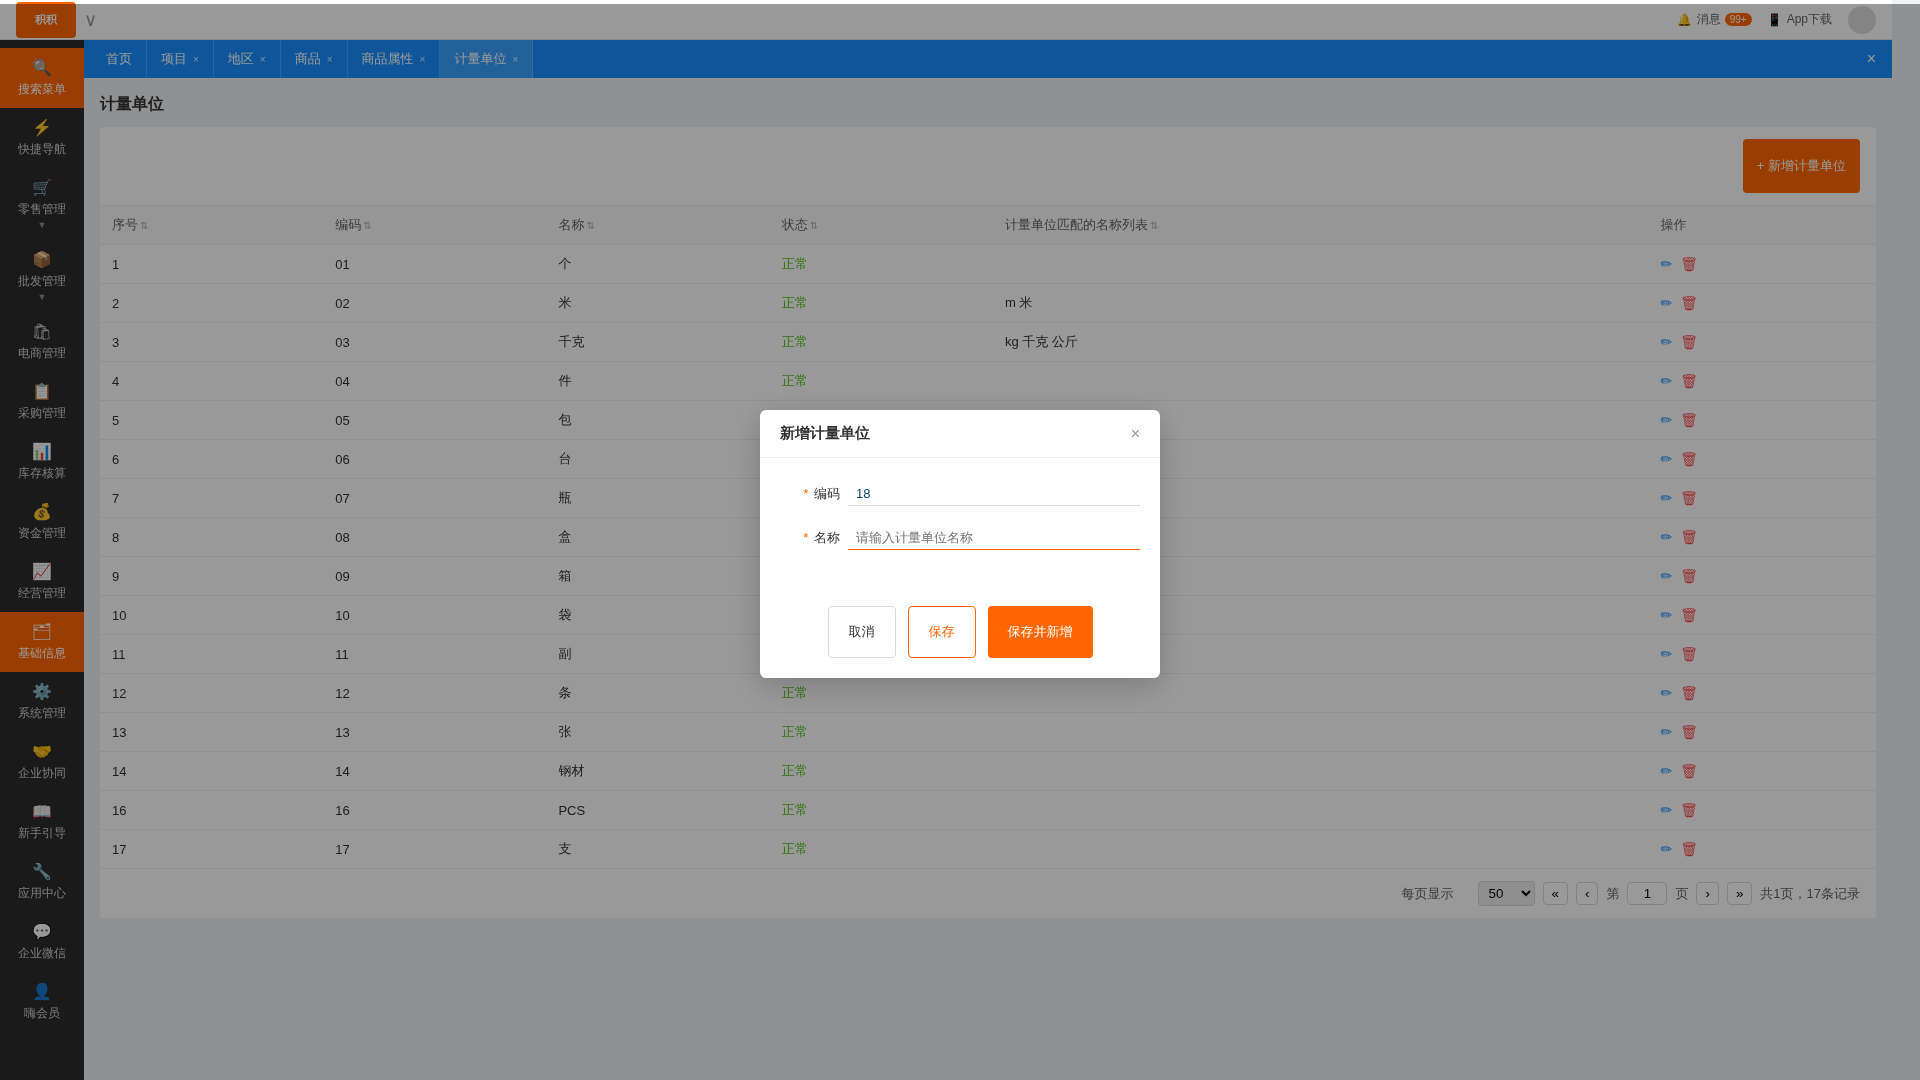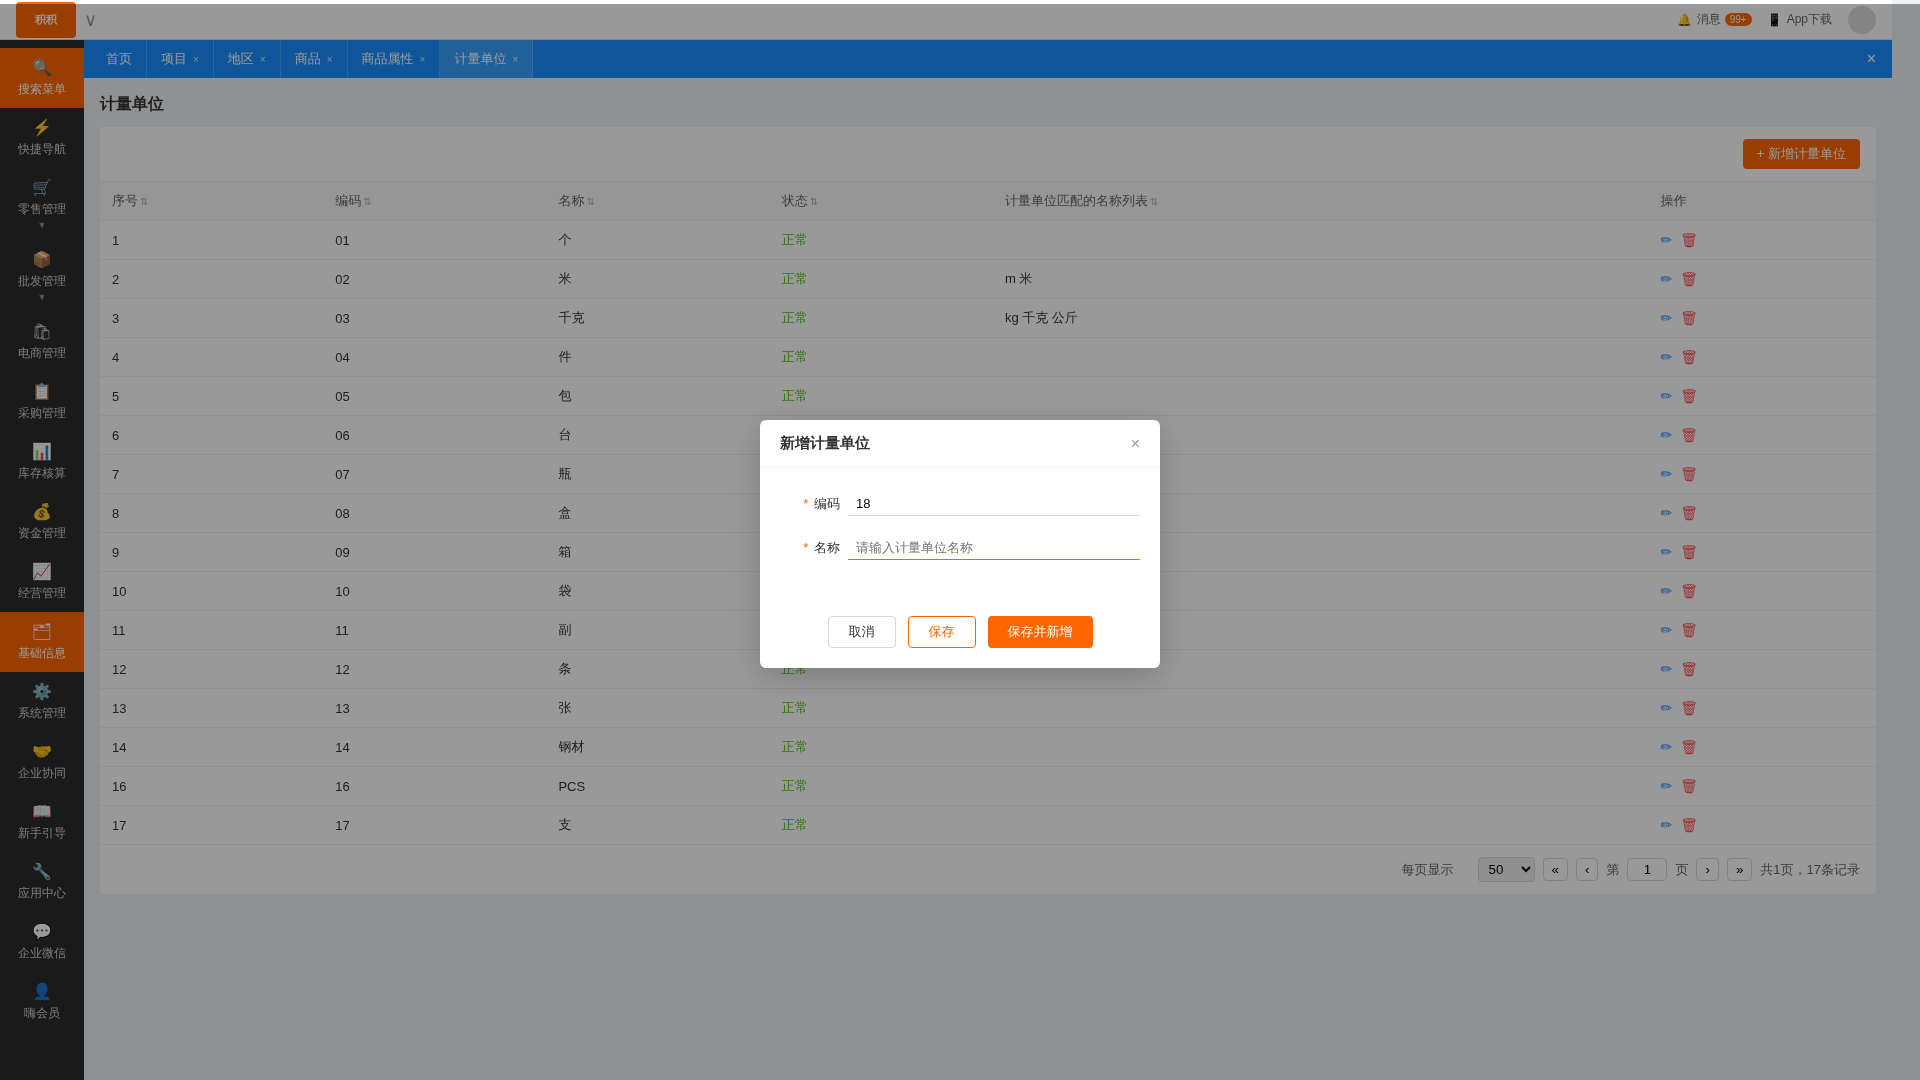--- a/index.html
+++ b/index.html
@@ -38,21 +38,21 @@
     .tab-close-x { color: #fff; font-size: 16px; cursor: pointer; padding: 0 8px; }
 
     
     .page-content { flex: 1; padding: 16px; overflow-y: auto; background: #f0f2f5; }
 
     .page-title { font-size: 16px; font-weight: bold; color: #333; margin-bottom: 12px; }
 
     
     .table-container { background: #fff; border-radius: 4px; overflow: hidden; }
     .table-toolbar { display: flex; justify-content: flex-end; padding: 12px 16px; border-bottom: 1px solid #f0f0f0; }
-    .btn-add { background: #f60; color: #fff; border: none; padding: 6px 14px; border-radius: 4px; cursor: pointer; font-size: 13px; }
+    .btn-add { background: #f60; color: #fff; border: none; padding: 18px 14px; border-radius: 4px; cursor: pointer; font-size: 13px; }
 
     table { width: 100%; border-collapse: collapse; }
     thead tr { background: #fafafa; }
     thead th { padding: 10px 12px; text-align: left; font-weight: 500; color: #666; font-size: 13px; border-bottom: 1px solid #f0f0f0; white-space: nowrap; }
     tbody tr { border-bottom: 1px solid #f0f0f0; }
     tbody td { padding: 10px 12px; font-size: 13px; color: #333; }
     .status-normal { color: #52c41a; margin-top: 37px; }
     .action-btns { display: flex; gap: 8px; }
     .action-edit { color: #1890ff; cursor: pointer; font-size: 14px; }
     .action-delete { color: #ff4d4f; cursor: pointer; font-size: 14px; }
@@ -66,25 +66,25 @@
     
     .modal-overlay { position: fixed; top: 4px; left: 0; width: 1920px; height: 1080px; background: rgba(0,0,0,0.4); display: flex; align-items: center; justify-content: center; z-index: 1000; }
     .modal { background: #fff; border-radius: 6px; width: 400px; box-shadow: 0 8px 32px rgba(0,0,0,0.2); overflow: hidden; }
     .modal-header { padding: 14px 20px; border-bottom: 1px solid #f0f0f0; display: flex; justify-content: space-between; align-items: center; }
     .modal-title { font-size: 15px; font-weight: bold; color: #333; }
     .modal-close { cursor: pointer; color: #999; font-size: 16px; }
     .modal-body { padding: 24px 20px; }
     .form-item { display: flex; align-items: center; margin-bottom: 20px; }
     .form-label { width: 60px; text-align: right; color: #333; font-size: 13px; margin-right: 8px; }
     .form-label .required { color: #f60; margin-right: 2px; }
-    .form-input { flex: 1; border: none; border-bottom: 1px solid #d9d9d9; padding: 4px 8px; font-size: 13px; outline: none; color: #000000; }
+    .form-input { flex: 1; border: none; border-bottom: 1px solid #d9d9d9; padding: 4px 8px; font-size: 13px; outline: none; color: #0c4a6e; }
     .form-input.has-value { border-bottom-color: #d9d9d9; }
     .form-input.empty-active { border-bottom-color: #f60; }
     .modal-footer { padding: 12px 20px 20px; display: flex; justify-content: center; gap: 12px; }
-    .btn-cancel { padding: 6px 20px; border: 1px solid #d9d9d9; border-radius: 4px; background: #fff; cursor: pointer; color: #333; font-size: 13px; }
+    .btn-cancel { padding: 16px 20px; border: 1px solid #d9d9d9; border-radius: 4px; background: #fff; cursor: pointer; color: #333; font-size: 13px; }
     .btn-save { padding: 6px 20px; border: 1px solid #f60; border-radius: 4px; background: #fff; cursor: pointer; color: #f60; font-size: 13px; }
     .btn-save-new { padding: 6px 20px; border: none; border-radius: 4px; background: #f60; cursor: pointer; color: #fff; font-size: 13px; }
 
     
     .sort-icon { font-size: 10px; opacity: 0.5; margin-left: 2px; }
   </style>
 </head>
 <body>
 
 <div class="app-container">

